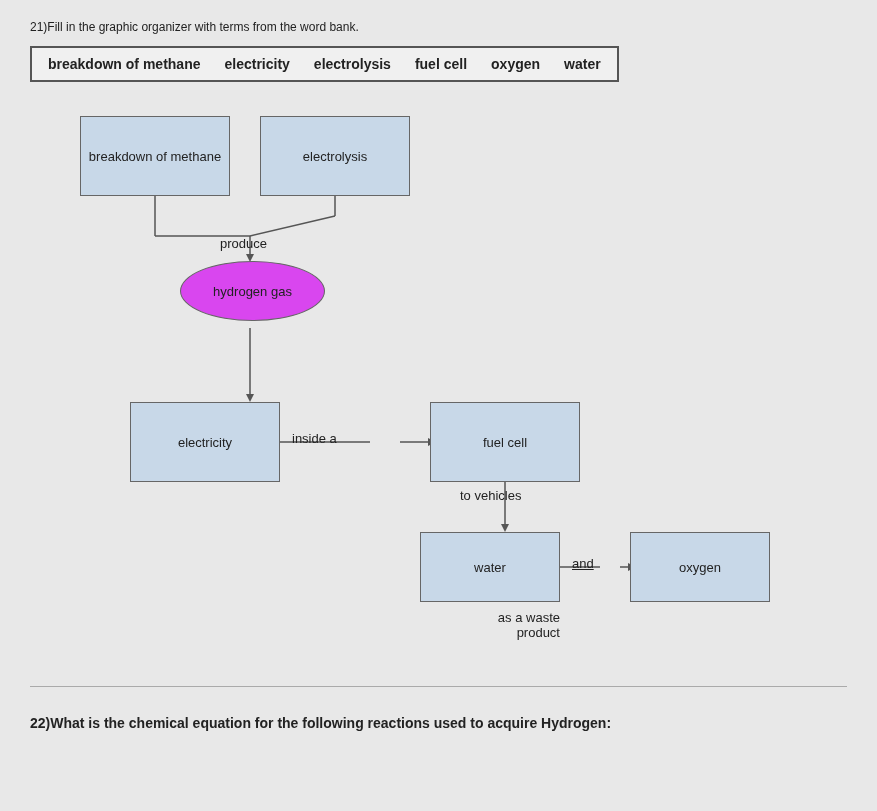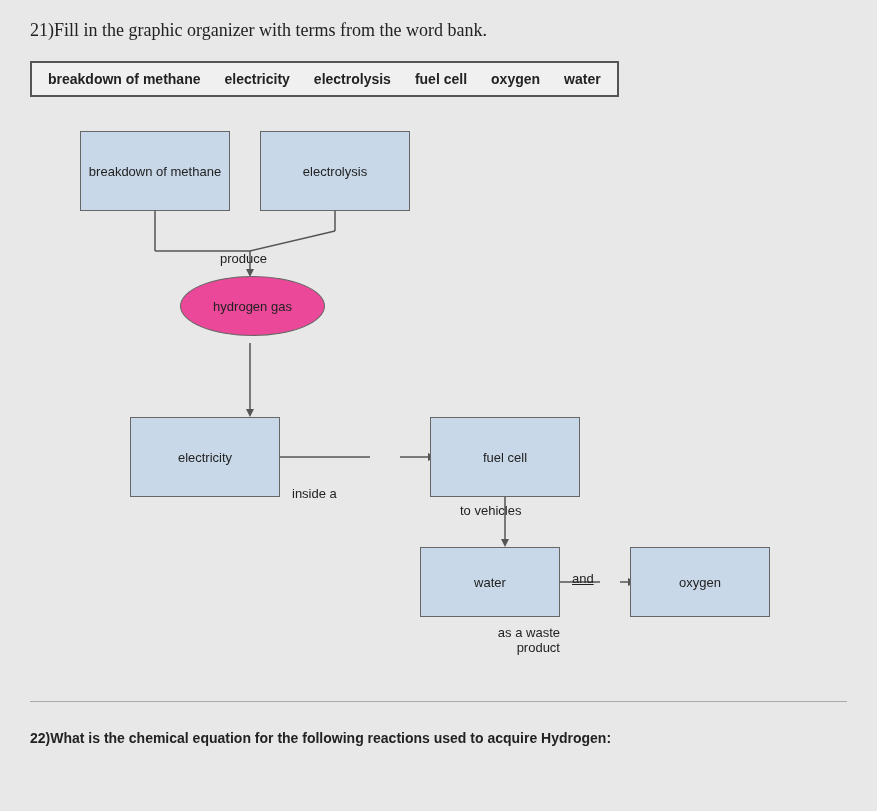--- a/index.html
+++ b/index.html
@@ -6,23 +6,22 @@
     body {
       background: #e8e8e8;
       font-family: Arial, sans-serif;
       font-size: 14px;
       color: #222;
       width: 877px;
       min-height: 811px;
       padding: 20px 30px;
     }
     .question-label {
-      font-size: 18px;
-      margin-bottom: 20px;
-      font-family: Liberation Serif, serif;
+      font-size: 12px;
+      margin-bottom: 12px;
     }
     .word-bank {
       border: 2px solid #555;
       padding: 8px 16px;
       display: inline-flex;
       gap: 24px;
       margin-bottom: 24px;
       background: #f0f0f0;
       font-size: 14px;
       font-weight: 600;
@@ -38,21 +37,21 @@
       background: #c8d8e8;
       border: 1.5px solid #666;
       display: flex;
       align-items: center;
       justify-content: center;
       font-size: 13px;
       text-align: center;
     }
     .oval {
       position: absolute;
-      background: #ec4899;
+      background: #d946ef;
       border: 1.5px solid #666;
       border-radius: 50%;
       display: flex;
       align-items: center;
       justify-content: center;
       font-size: 13px;
       text-align: right;
     }
     .label-text {
       position: absolute;
@@ -140,21 +139,21 @@
 
   <div class="oval" style="left:120px; top:155px; width:145px; height:60px;">
     <span>hydrogen gas</span>
   </div>
 
 
   <div class="box" style="left:70px; top:296px; width:150px; height:80px;">
     <span>electricity</span>
   </div>
 
-  <div class="label-text" style="left:232px; top:325px; width:70px;margin-top:40px;">
+  <div class="label-text" style="left:232px; top:325px; width:70px;">
     <span>inside a</span>
   </div>
 
   <div class="box" style="left:370px; top:296px; width:150px; height:80px;">
     <span>fuel cell</span>
   </div>
 
   <div class="label-text" style="left:400px; top:382px; width:100px;">
     <span>to vehicles</span>
   </div>

